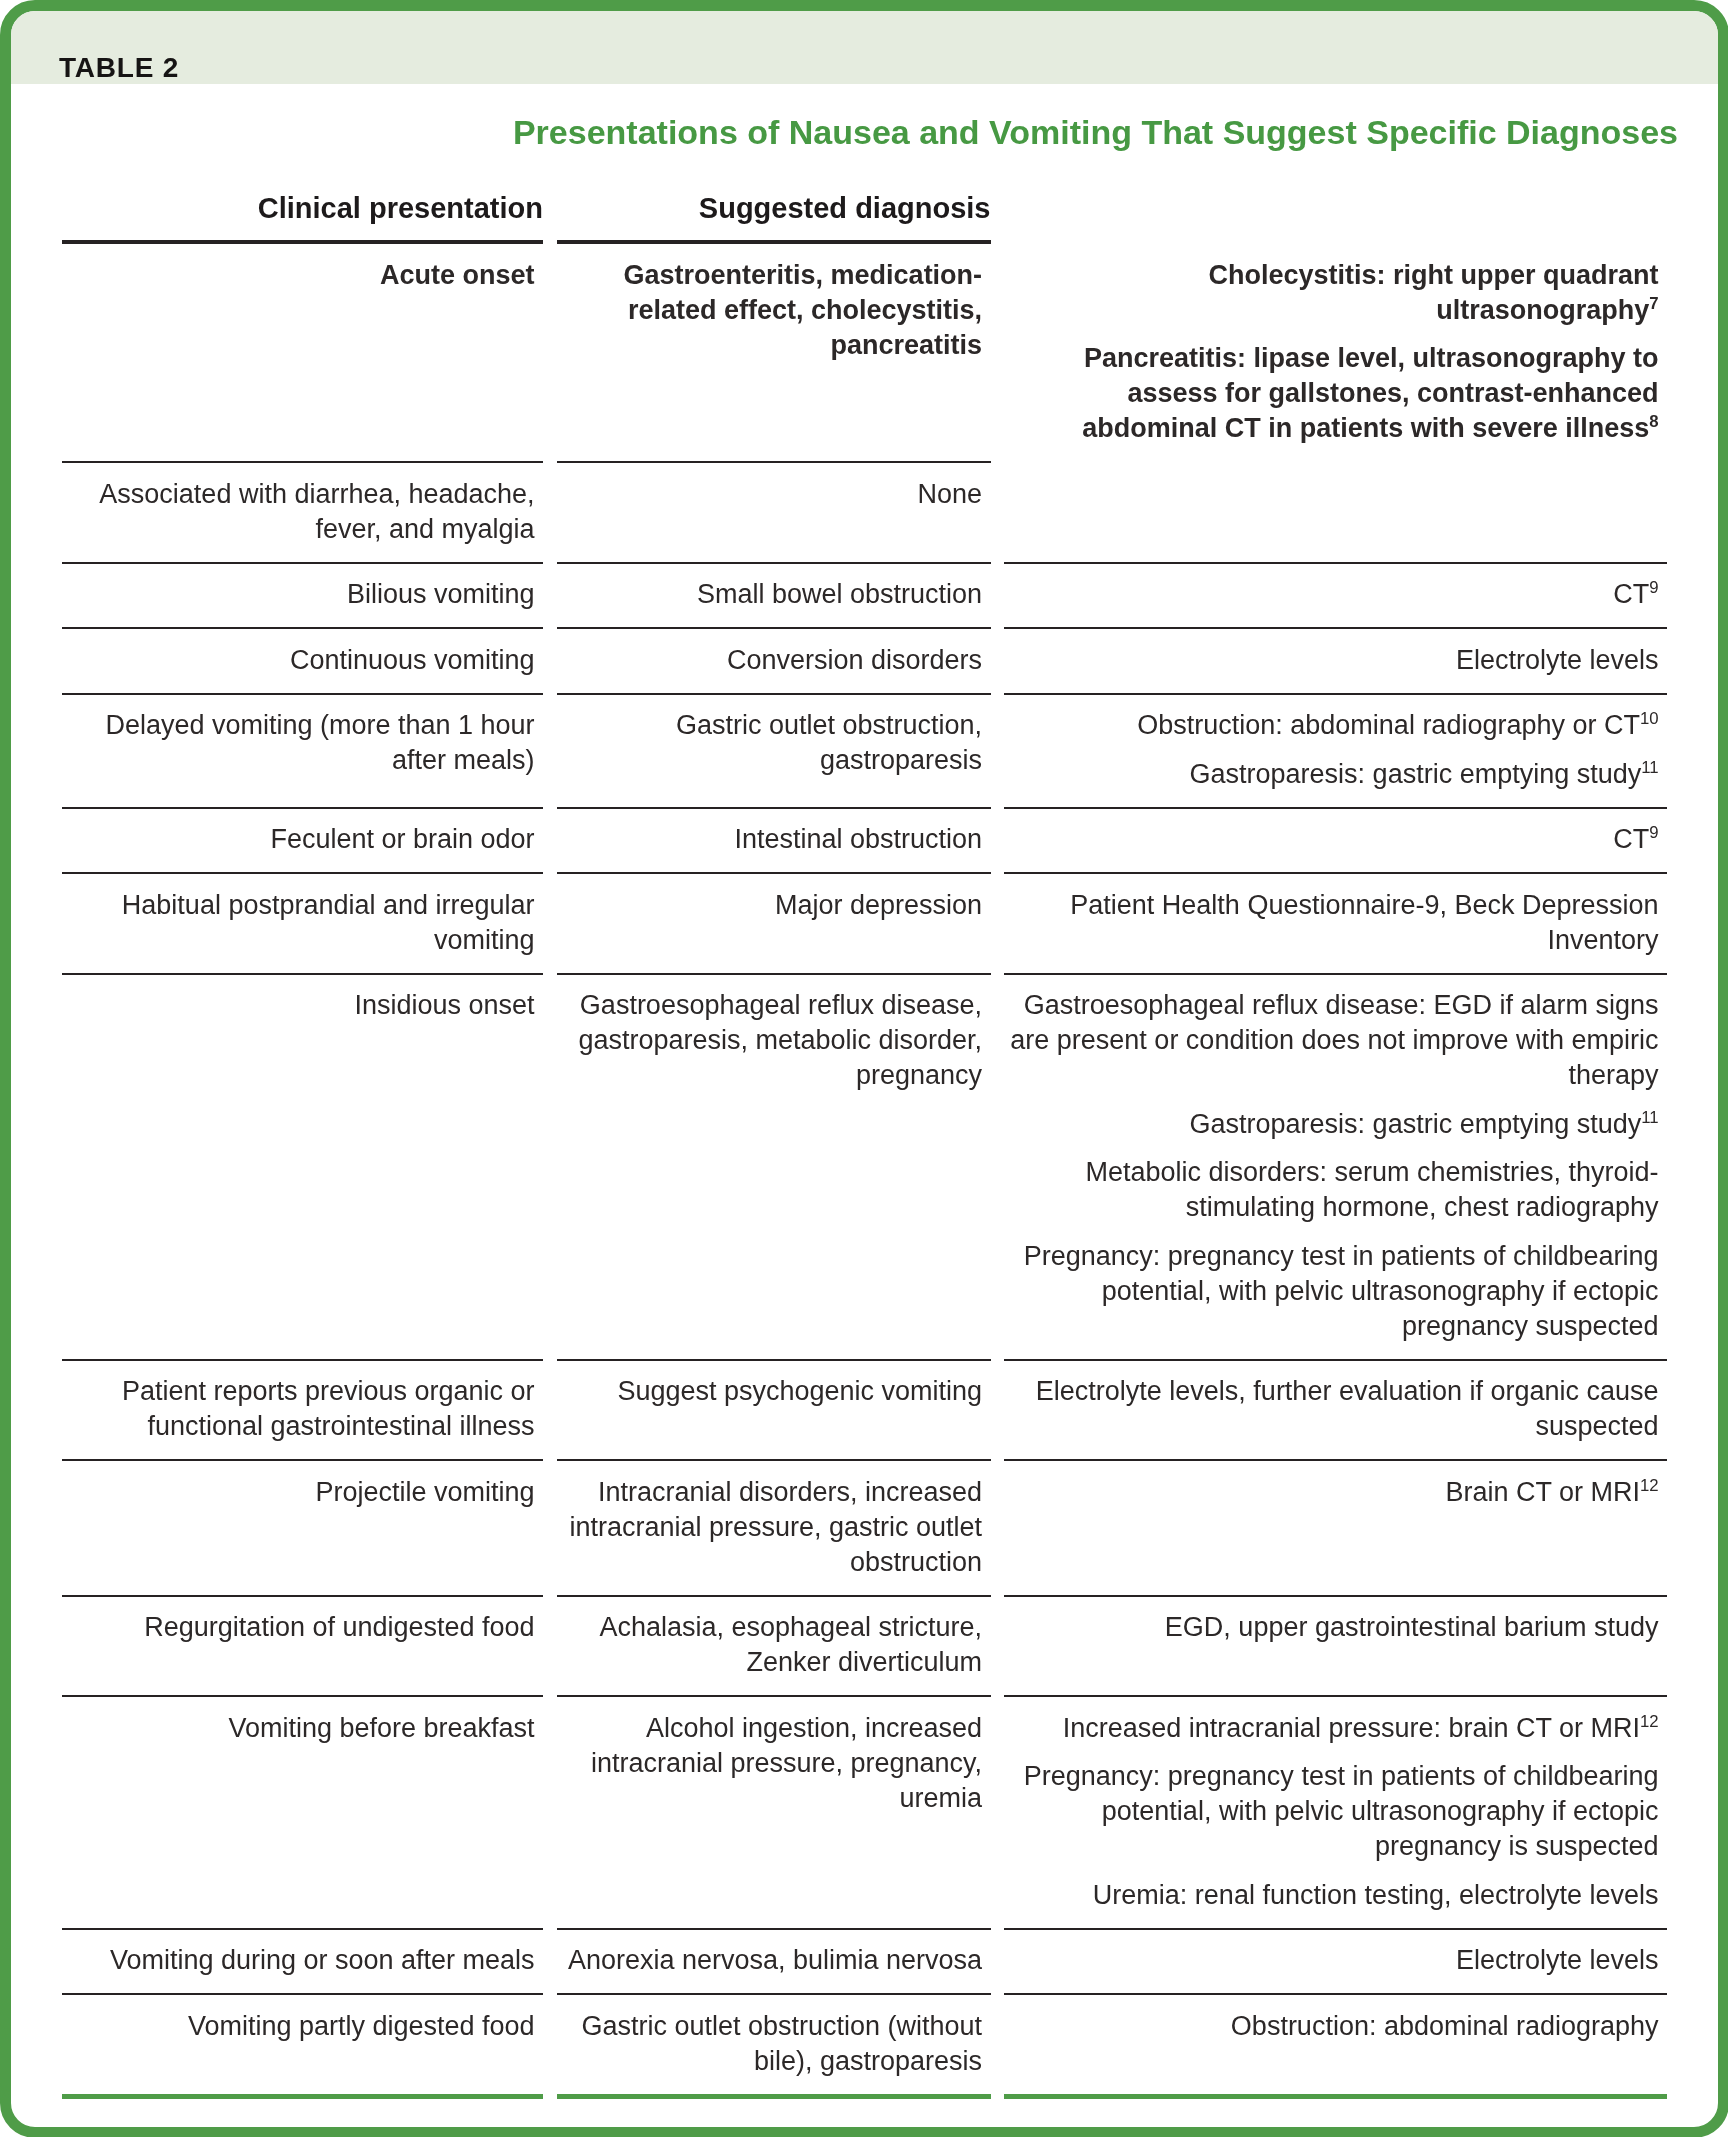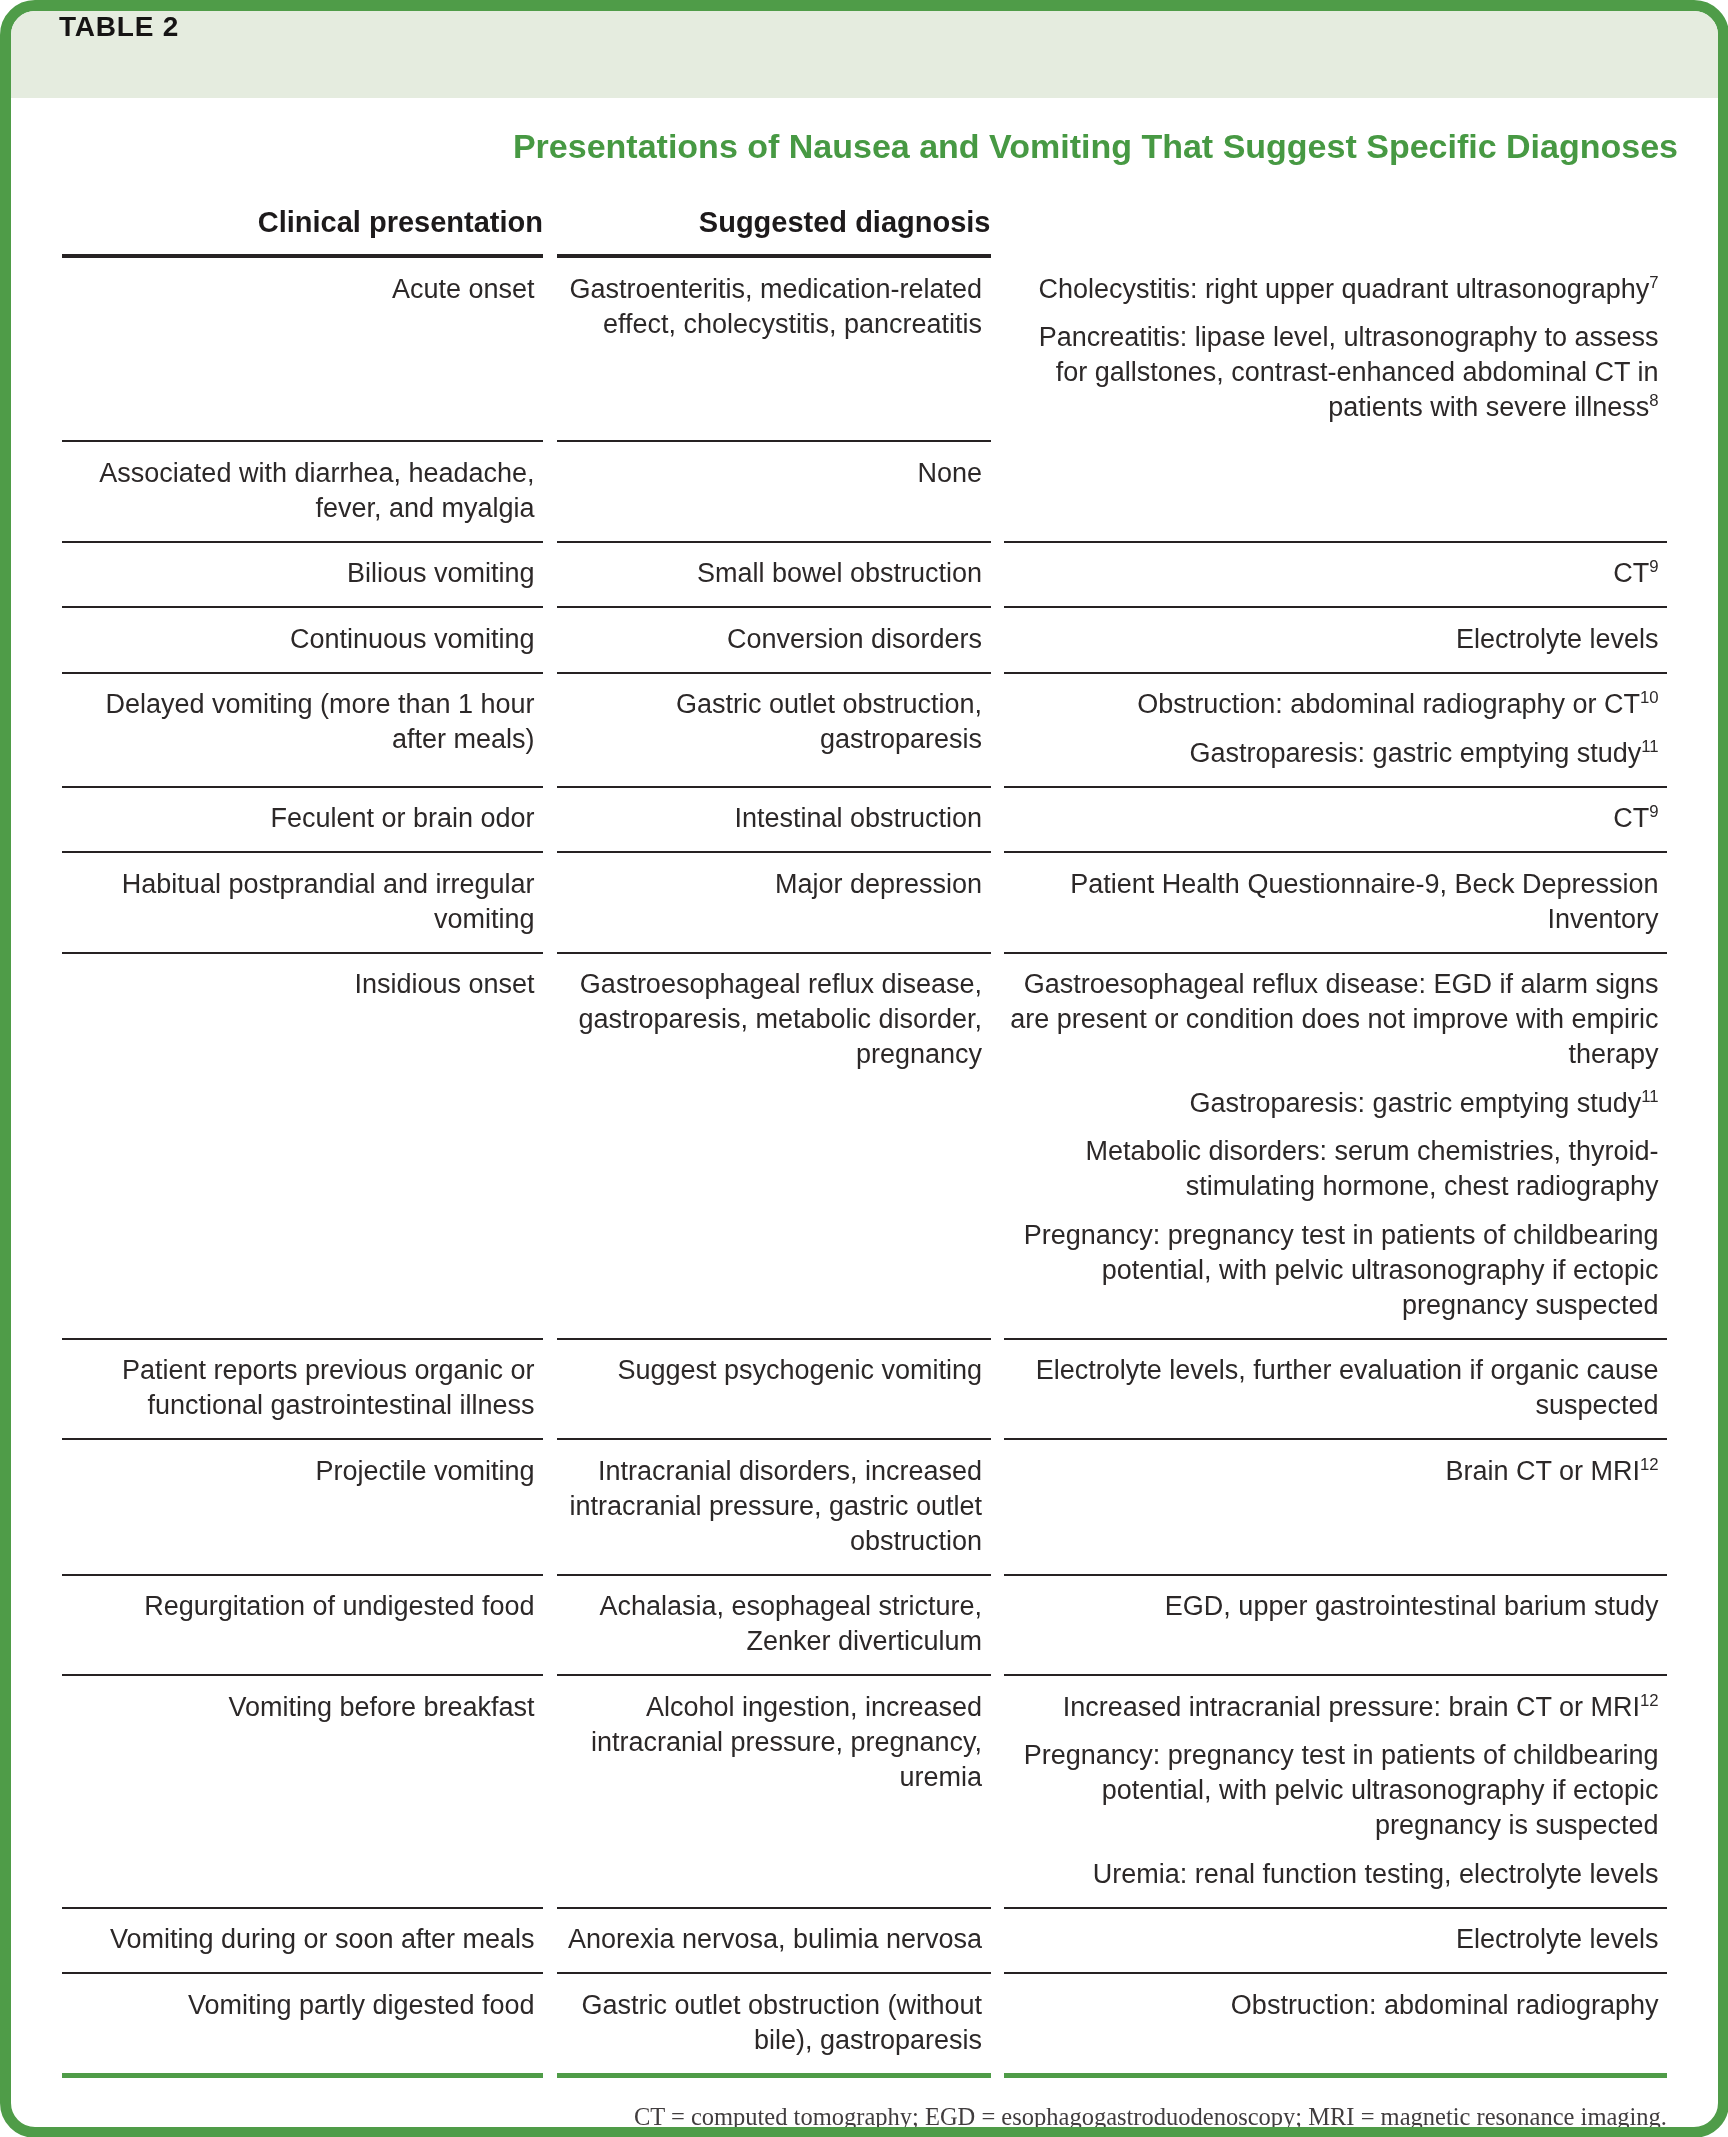--- a/index.html
+++ b/index.html
@@ -16,22 +16,22 @@
   .page{
     width:1729px;height:2138px;
     border:11px solid var(--accent);
     border-radius:35px;
     overflow:hidden;
     background:#ffffff;
     position:relative;
   }
   .band{
     background:var(--band);
-    height:87px;
-    display:flex;align-items:flex-start;
+    height:73px;
+    display:flex;align-items:flex-end;
     padding:0 48px;
   }
   .band .tlabel{
     font-size:28px;font-weight:bold;color:#161414;letter-spacing:0.8px;
   }
   .content{padding:0 40px 0 40px;text-align:right;}
   h1.title{
     margin-top:29px;
     font-size:34px;line-height:1.15;font-weight:bold;color:var(--title);
     padding-left:11px;
@@ -46,21 +46,21 @@
   .thead .hcell{
     font-size:29px;font-weight:bold;color:#1d1a1b;
     padding-bottom:15px;
     border-bottom:4.2px solid var(--ruledark);
   }
   .row .cell{
     border-top:2.5px solid var(--ruledark);
     padding:13.5px 8.4px 15px 0;
     font-size:27px;line-height:35px;
   }
-  .row:first-child .cell{border-top:none;}
+  .row:first-child .cell{border-top:none;font-weight:bold;}
   .cell p + p{margin-top:13.5px;}
   sup{font-size:0.62em;line-height:0;vertical-align:super;}
   .greenrule div{border-top:5.9px solid var(--accent);height:0;}
   .footnotes{padding:22px 11px 0 11px;}
   .footnotes p{font-size:24.5px;line-height:34px;color:var(--footnote);font-family:Liberation Serif, serif;}
 </style>
 </head>
 <body>
 
 <div class="page">

